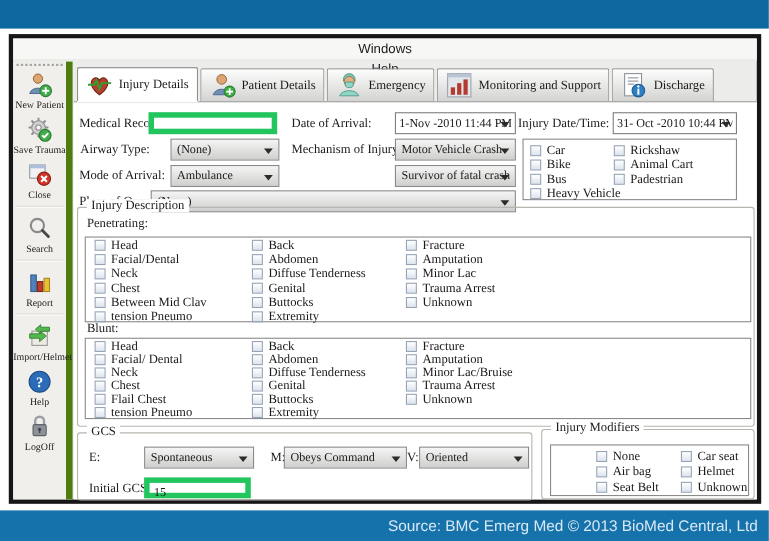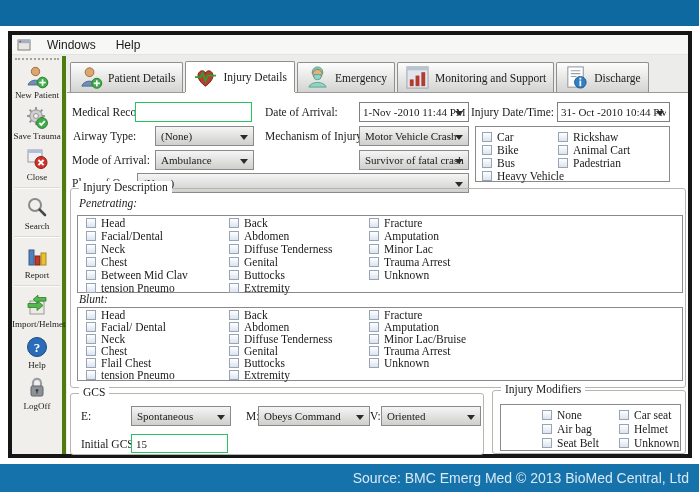--- a/index.html
+++ b/index.html
@@ -11,49 +11,49 @@
   .topbar { position:absolute; left:0; top:0; width:699px; height:26px; background:#0d69a0; }
   .logo { color:#fff; font:bold 18px "Liberation Serif", serif; letter-spacing:.3px; padding:2px 0 0 10px;margin-top:36px; }
   .bottombar { position:absolute; left:0; bottom:0; width:699px; height:28px; background:#1672ab;
                color:#d9e8f5; font:14px "Liberation Sans", sans-serif; line-height:28px;
                text-align:right; padding-right:10px; }
 
   
   .window { position:absolute; left:8px; top:31px; width:684px; height:427px;
             background:#ececea; border:4px solid #161616; }
   .menubar { height:20px; background:#f7f7f5; border-bottom:1px solid #e3e3df;
-             display:flex; align-items:center; font:12px "Liberation Sans", sans-serif; }
+             display:flex; align-items:center; font:12px "Liberation Sans", sans-serif;flex-direction:column; }
   .menubar svg { width:14px; height:14px; margin:0 6px 0 5px; }
   .menu-item { padding:2px 10px; cursor:default; }
   .main { position:absolute; left:0; top:21px; right:0; bottom:0; }
 
   
   .sidebar { position:absolute; left:0; top:0; bottom:0; width:54px; background:#f0efeb;
-             border-right:4px solid #4d7c0f; }
+             border-right:6px solid #4d7c0f; }
   .grip { border-top:2px dotted #a3a39b; margin:2px 3px 1px 3px; }
   .side-item { text-align:center; padding:4px 0 2px 0; cursor:default; }
   .side-item svg { width:24px; height:24px; display:block; margin:0 auto; }
   .side-label { display:block; font-size:9px; line-height:10px; margin-top:1px; color:#1c1c1c; }
   .side-sep { border-top:1px solid #dcdad4; border-bottom:1px solid #fbfbf9; margin:3px 2px; }
 
   
   .content { position:absolute; left:55px; top:0; right:0; bottom:0; }
   .tabstrip { position:absolute; left:3px; top:5px; right:0; height:31px; display:flex; align-items:flex-end; }
   .tab { height:30px; display:flex; align-items:center; gap:5px; padding:0 7px;
          background:linear-gradient(#fdfdfd,#d3d3d1); border:1px solid #8f8f8f; border-bottom:none;
          border-radius:2px 2px 0 0; margin-right:2px; font-size:11.5px; white-space:nowrap; }
   .tab svg { width:25px; height:25px; }
   .tab.active { background:#fff; height:31px; position:relative; z-index:3; box-shadow:0 1px 0 #fff; }
   .tabpage { position:absolute; left:0; top:36px; right:0; bottom:0; background:#fff;
              border-top:1px solid #9a9a9a; font-size:11.5px; }
 
   
   .flabel { position:absolute; font-size:11.5px; white-space:nowrap; }
-  .italic { font-style:italic; }
-  .tbox { position:absolute; height:20px; background:#fff; border:1px solid #22c55e;
+  .italic { }
+  .tbox { position:absolute; height:20px; background:#fff; border:5px solid #22c55e;
           font:11px "Liberation Serif", serif; padding:0 4px; line-height:18px; }
   .dtp { position:absolute; height:20px; background:#fff; border:1px solid #7f7f7f;
          display:flex; align-items:center; padding:0 3px; font-size:11px; }
   .dtp .txt { flex:1; white-space:nowrap; overflow:hidden; }
   .combo { position:absolute; height:20px; background:linear-gradient(#f5f5f5,#cfcfcd);
            border:1px solid #8a8a8a; display:flex; align-items:center; padding:0 16px 0 5px;
            font-size:11px; white-space:nowrap; overflow:hidden; }
   .arr { width:0; height:0; border-left:4px solid transparent; border-right:4px solid transparent;
          border-top:5px solid #2b2b2b; margin-left:auto; flex:none; position:absolute; right:5px; top:8px; }
   .groupbox { position:absolute; border:1px solid #b7b5af; border-radius:3px; }
@@ -182,39 +182,39 @@
             <circle cx="12" cy="14.3" r="1.4" fill="#3f4347"></circle>
             <rect x="11.4" y="14.5" width="1.2" height="3.2" fill="#3f4347"></rect>
           </svg>
           <span class="side-label">LogOff</span>
         </div>
       </div>
 
       <div class="content">
         <div class="tabstrip">
 
+          <div class="tab active">
+            <svg viewBox="0 0 26 26">
+              <path d="M13 22 C5 16.5 3.5 10 7 7 C10 4.6 13 7 13 9 C13 7 16 4.6 19 7 C22.5 10 21 16.5 13 22 Z" fill="#b3402f" stroke="#6f2317"></path>
+              <polyline points="2,12.5 8,12.5 10,8.5 13,16.5 15,11 24,11" fill="none" stroke="#2fa12f" stroke-width="1.8"></polyline>
+            </svg>
+            <span>Injury Details</span>
+          </div>
+
           <div class="tab">
             <svg viewBox="0 0 26 26">
               <circle cx="12" cy="7.5" r="4.6" fill="#dda56f" stroke="#8a5a2f" stroke-width="0.8"></circle>
               <path d="M4 22 C6 15 18 15 20 22 Z" fill="#6f8fb4" stroke="#44618a" stroke-width="0.8"></path>
               <circle cx="19.5" cy="19" r="5.2" fill="#3fae49" stroke="#2c7d33"></circle>
               <rect x="18.7" y="15.9" width="1.7" height="6.3" fill="#fff"></rect>
               <rect x="16.4" y="18.2" width="6.3" height="1.7" fill="#fff"></rect>
             </svg>
             <span>Patient Details</span>
           </div>
 
-          <div class="tab active">
-            <svg viewBox="0 0 26 26">
-              <path d="M13 22 C5 16.5 3.5 10 7 7 C10 4.6 13 7 13 9 C13 7 16 4.6 19 7 C22.5 10 21 16.5 13 22 Z" fill="#b3402f" stroke="#6f2317"></path>
-              <polyline points="2,12.5 8,12.5 10,8.5 13,16.5 15,11 24,11" fill="none" stroke="#2fa12f" stroke-width="1.8"></polyline>
-            </svg>
-            <span>Injury Details</span>
-          </div>
-
           <div class="tab">
             <svg viewBox="0 0 26 26">
               <path d="M7.5 7.5 a5.5 5.5 0 0 1 11 0 v1.5 h-11 z" fill="#79cab6" stroke="#47907e" stroke-width="0.8"></path>
               <circle cx="13" cy="9.5" r="4.8" fill="#e3b184" stroke="#9a6b3f" stroke-width="0.8"></circle>
               <path d="M9.2 10 h7.6 v2.3 a3.8 3 0 0 1 -7.6 0 z" fill="#8fd6c4" stroke="#4a9684" stroke-width="0.8"></path>
               <path d="M4 23 C6 16.5 20 16.5 22 23 Z" fill="#8fd6c4" stroke="#4a9684" stroke-width="0.8"></path>
             </svg>
             <span>Emergency</span>
           </div>
 

